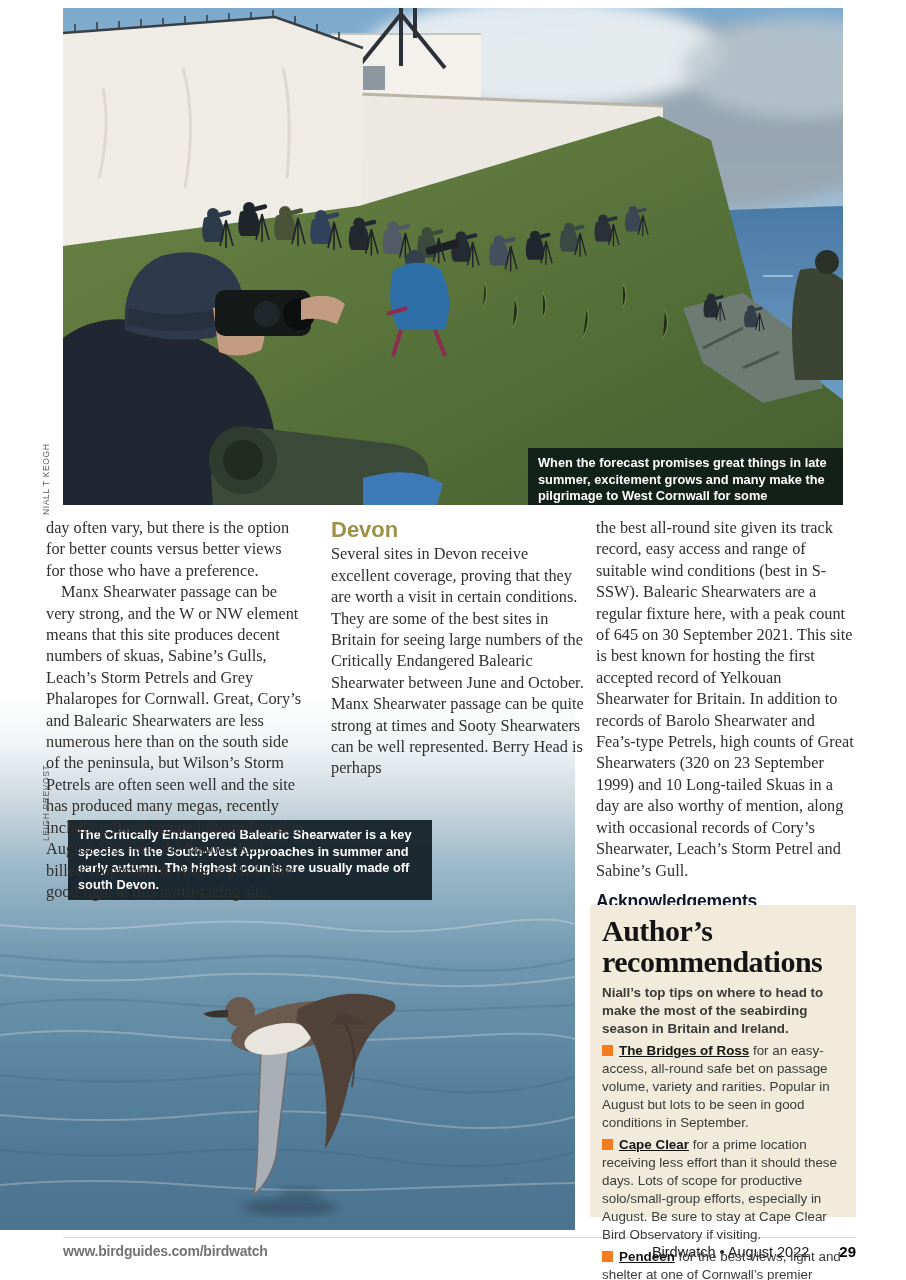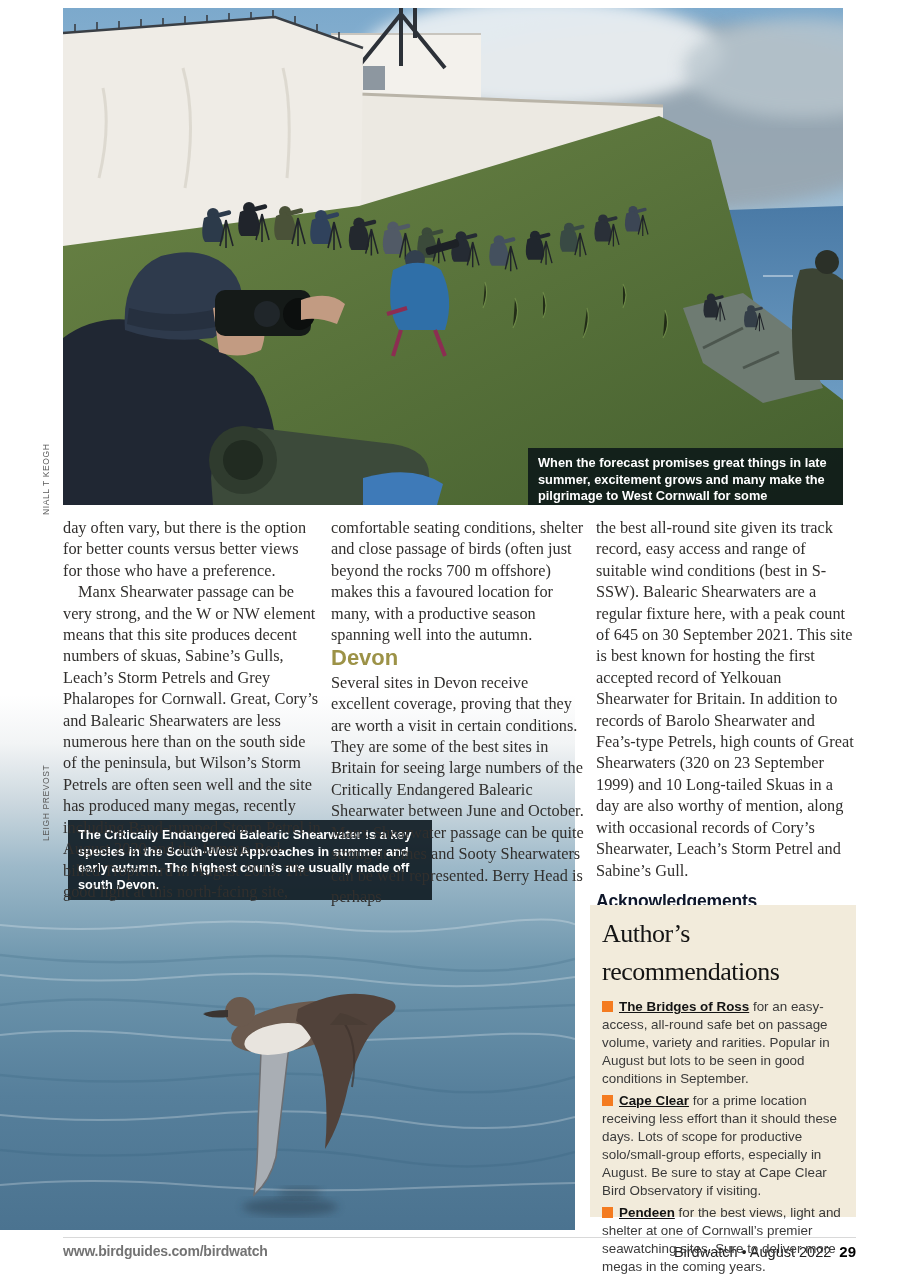--- a/index.html
+++ b/index.html
@@ -18,46 +18,46 @@
   
   .credit{position:absolute;font-family:"Liberation Sans",sans-serif;font-size:8.5px;
         letter-spacing:.6px;color:#5a5a5a;white-space:nowrap;
         transform:rotate(-90deg);transform-origin:left bottom;}
   .credit-1{left:51px;top:505px;}
   .credit-2{left:51px;top:831px;}
   
   .col{position:absolute;top:517px;font-size:16.3px;line-height:21.4px;color:#312f2d;z-index:3;}
   .col p{margin:0;}
   .col p.indent{text-indent:15px;}
-  .col-1{left:63px;width:258px;}
+  .col-1{left:46px;width:258px;}
   .col-2{left:331px;width:256px;}
   .col-3{left:596px;width:260px;}
   .subhead{font-family:"Liberation Sans",sans-serif;font-weight:bold;font-size:22px;
         color:#9c9247;margin:2px 0 3px 0;}
   .ackhead{font-family:"Liberation Sans",sans-serif;font-weight:bold;font-size:17.5px;
         color:#0f172a;margin:10px 0 3px 0;letter-spacing:-.2px;}
   .end-marker{display:inline-block;width:11px;height:11px;background:#a39c55;margin-left:6px;}
   
   .rec-box{position:absolute;left:590px;top:905px;width:266px;height:312px;background:#f2ebdb;
         box-sizing:border-box;padding:10px 12px 10px 12px;z-index:3;
         font-family:"Liberation Sans",sans-serif;}
-  .rec-title{font-family:"Liberation Serif",serif;font-weight:normal;font-size:26px;
-        line-height:38px;color:#141414;letter-spacing:-.5px;margin:0 0 7px 0;}
+  .rec-title{font-family:"Liberation Serif",serif;font-weight:bold;font-size:30px;
+        line-height:31px;color:#141414;letter-spacing:-.5px;margin:0 0 7px 0;}
   .rec-intro{font-size:13.4px;line-height:18px;font-weight:bold;color:#3a3a3a;margin:0 0 4px 0;}
   .rec-item{font-size:13.4px;line-height:18px;color:#3a3a3a;margin:0 0 4px 0;}
   .rec-item strong{color:#141414;text-decoration:underline;}
   .bullet-sq{display:inline-block;width:11px;height:11px;background:#f47b20;
         margin-right:6px;vertical-align:-1px;}
   
   .footer-rule{position:absolute;left:63px;top:1237px;width:793px;height:1px;background:#d9d9d9;}
   .footer-url{position:absolute;left:63px;top:1243px;font-family:"Liberation Sans",sans-serif;
         font-weight:bold;font-size:14px;color:#737373;letter-spacing:-.2px;}
   .footer-right{position:absolute;right:50px;top:1243px;font-family:"Liberation Sans",sans-serif;
         font-size:14.5px;color:#222;}
-  .footer-right .pagenum{font-weight:bold;font-size:15px;margin-left:8px;color:#000;}
+  .footer-right .pagenum{font-weight:bold;font-size:15px;margin-left:30px;color:#000;}
 </style>
 </head>
 <body>
 
 <div class="page">
 
   <div class="photo-top">
     <svg width="780" height="497" viewBox="0 0 780 497">
       <defs>
         <linearGradient id="sky" x1="0" y1="0" x2="0" y2="1">
@@ -217,33 +217,33 @@
 
   <div class="credit credit-1">NIALL T KEOGH</div>
   <div class="credit credit-2">LEIGH PREVOST</div>
 
   <div class="col col-1">
     <p>day often vary, but there is the option for better counts versus better views for those who have a preference.</p>
     <p class="indent">Manx Shearwater passage can be very strong, and the W or NW element means that this site produces decent numbers of skuas, Sabine’s Gulls, Leach’s Storm Petrels and Grey Phalaropes for Cornwall. Great, Cory’s and Balearic Shearwaters are less numerous here than on the south side of the peninsula, but Wilson’s Storm Petrels are often seen well and the site has produced many megas, recently including Band-rumped Storm Petrel in August 2020 and the famous Red-billed Tropicbird in August 2013. The good light at this north-facing site,</p>
   </div>
 
   <div class="col col-2">
-    <p>comfortable seating conditions, shelter and close passage of birds (often just beyond the rocks 700 m offshore) makes this a favoured location for many, with a productive season spanning well into the autumn.</p>
     <div class="subhead">Devon</div>
     <p>Several sites in Devon receive excellent coverage, proving that they are worth a visit in certain conditions. They are some of the best sites in Britain for seeing large numbers of the Critically Endangered Balearic Shearwater between June and October. Manx Shearwater passage can be quite strong at times and Sooty Shearwaters can be well represented. Berry Head is perhaps</p>
   </div>
 
   <div class="col col-3">
     <p>the best all-round site given its track record, easy access and range of suitable wind conditions (best in S-SSW). Balearic Shearwaters are a regular fixture here, with a peak count of 645 on 30 September 2021. This site is best known for hosting the first accepted record of Yelkouan Shearwater for Britain. In addition to records of Barolo Shearwater and Fea’s-type Petrels, high counts of Great Shearwaters (320 on 23 September 1999) and 10 Long-tailed Skuas in a day are also worthy of mention, along with occasional records of Cory’s Shearwater, Leach’s Storm Petrel and Sabine’s Gull.</p>
     <div class="ackhead">Acknowledgements</div>
     <p><span>Thanks to Peter Stronach, Steve Rogers and Mark Darlaston for their comments on seawatching conditions and records at their respective local sites.</span><span class="end-marker"></span></p>
   </div>
 
   <div class="rec-box">
     <div class="rec-title">Author’s recommendations</div>
+    <div class="rec-intro">Niall’s top tips on where to head to make the most of the seabirding season in Britain and Ireland.</div>
     <div class="rec-item">
       <span class="bullet-sq"></span><strong>The Bridges of Ross</strong>
       <span>for an easy-access, all-round safe bet on passage volume, variety and rarities. Popular in August but lots to be seen in good conditions in September.</span>
     </div>
     <div class="rec-item">
       <span class="bullet-sq"></span><strong>Cape Clear</strong>
       <span>for a prime location receiving less effort than it should these days. Lots of scope for productive solo/small-group efforts, especially in August. Be sure to stay at Cape Clear Bird Observatory if visiting.</span>
     </div>
     <div class="rec-item">
       <span class="bullet-sq"></span><strong>Pendeen</strong>

